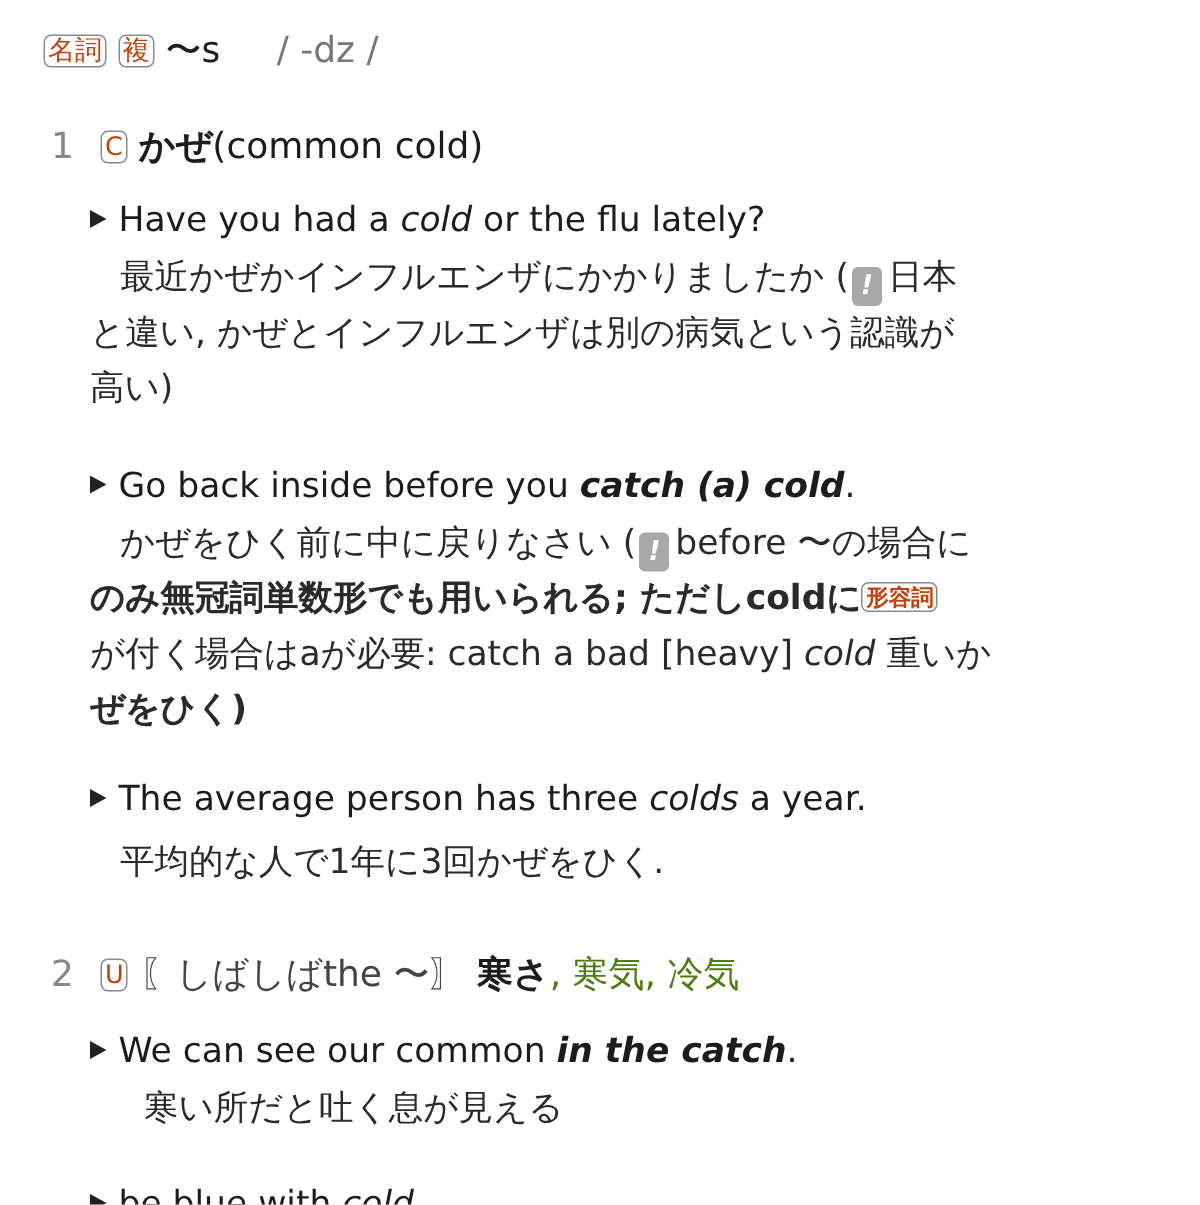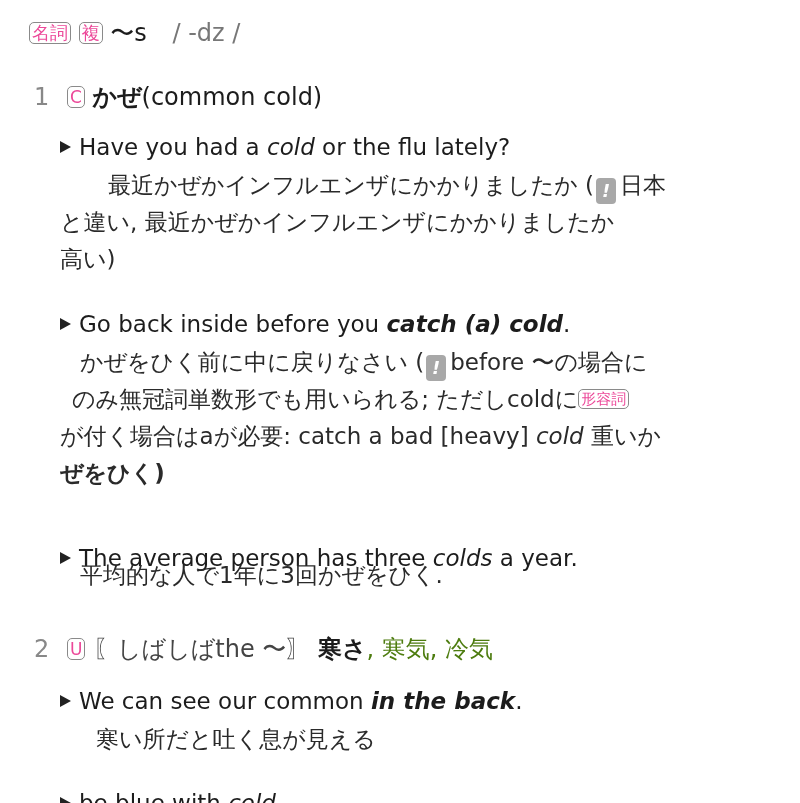--- a/index.html
+++ b/index.html
@@ -1,20 +1,20 @@
 <!DOCTYPE html>
 <html><head>
 <meta charset="utf-8">
 <style>
   html, body { margin:0; padding:0; background:#ffffff; }
   body { width:800px; height:803px; overflow:hidden; position:relative;
          font-family:"DejaVu Sans","Liberation Sans",sans-serif; color:#1c1c1c; }
   .abs { position:absolute; white-space:nowrap; }
   .tag { display:inline-block; border:1.5px solid #8a8a8a; border-radius:5px;
-         color:#ec4899; font-size:18px; line-height:20px; padding:0 2px; vertical-align:2px; }
+         color:#c2410c; font-size:18px; line-height:20px; padding:0 2px; vertical-align:2px; }
   .tag.small { font-size:15px; line-height:18px; padding:0 2px; vertical-align:3px; }
   .excl { display:inline-block; width:20px; height:26px; background:#a8a8a8; border-radius:4px;
           color:#fff; font-style:italic; font-weight:bold; font-size:18px; line-height:26px;
           text-align:center; vertical-align:-4px; margin:0 4px 0 2px; }
   .gray { color:#777; }
   .num { color:#888; font-size:24px; }
   .line { font-size:23px; line-height:38px; }
   .tri { display:inline-block; width:0; height:0; border-top:6px solid transparent;
          border-bottom:6px solid transparent; border-left:11px solid #222; margin-right:8px; vertical-align:2px; }
   .bi { font-style:italic; font-weight:bold; }
@@ -22,74 +22,74 @@
   .b { font-weight:bold; }
   .ja { color:#2a2a2a; }
 </style>
 </head>
 <body>
 
 <div class="abs" style="left:29px;top:18px;font-size:24px;line-height:30px;">
   <span class="tag">名詞</span>
   <span class="tag">複</span>
   <span>〜s</span>
-  <span class="gray" style="margin-left:18px;">/ -dz /</span>
+  <span class="gray" style="margin-left:30px;">/ -dz /</span>
 </div>
 
 <div class="abs" style="left:34px;top:82px;font-size:24px;line-height:30px;text-align:center;">
   <span class="num">1</span>
   <span class="tag" style="margin-left:10px;font-size:17px;">C</span>
   <span class="b">かぜ</span><span>(common cold)</span>
 </div>
 
 <div class="abs line" style="left:60px;top:128px;">
   <span class="tri"></span><span>Have you had a </span><span class="it">cold</span><span> or the flu lately?</span>
 </div>
-<div class="abs line ja" style="left:80px;top:166px;margin-left:28px;">
+<div class="abs line ja" style="left:80px;top:166px;">
   <span>最近かぜかインフルエンザにかかりましたか (</span><span class="excl">!</span><span>日本</span>
 </div>
 <div class="abs line ja" style="left:60px;top:203px;">
-  <span>と違い, 最近かぜかインフルエンザにかかりましたか</span>
+  <span>と違い, かぜとインフルエンザは別の病気という認識が</span>
 </div>
 <div class="abs line ja" style="left:60px;top:240px;">
   <span>高い)</span>
 </div>
 
 <div class="abs line" style="left:60px;top:305px;">
   <span class="tri"></span><span>Go back inside before you </span><span class="bi">catch (a) cold</span><span>.</span>
 </div>
 <div class="abs line ja" style="left:80px;top:343px;">
   <span>かぜをひく前に中に戻りなさい (</span><span class="excl">!</span><span>before 〜の場合に</span>
 </div>
-<div class="abs line ja" style="left:72px;top:380px;">
+<div class="abs line ja" style="left:60px;top:380px;font-weight:bold;">
   <span>のみ無冠詞単数形でも用いられる; ただしcoldに</span><span class="tag small">形容詞</span>
 </div>
 <div class="abs line ja" style="left:60px;top:417px;">
   <span>が付く場合はaが必要: catch a bad [heavy] </span><span class="it">cold</span><span> 重いか</span>
 </div>
 <div class="abs line ja" style="left:60px;top:454px;font-weight:bold;">
   <span>ぜをひく)</span>
 </div>
 
-<div class="abs line" style="left:60px;top:539px;">
+<div class="abs line" style="left:60px;top:514px;">
   <span class="tri"></span><span>The average person has three </span><span class="it">colds</span><span> a year.</span>
 </div>
 <div class="abs line ja" style="left:80px;top:556px;">
   <span>平均的な人で1年に3回かぜをひく.</span>
 </div>
 
 <div class="abs" style="left:34px;top:634px;font-size:24px;line-height:30px;">
   <span class="num">2</span>
   <span class="tag" style="margin-left:10px;font-size:17px;">U</span>
   <span class="gray" style="color:#444;">〖しばしばthe 〜〗</span>
   <span class="b">寒さ</span><span class="gray" style="color:#4d7c0f;">, 寒気, 冷気</span>
 </div>
 
 <div class="abs line" style="left:60px;top:682px;">
-  <span class="tri"></span><span>We can see our common </span><span class="bi">in the back</span><span>.</span>
+  <span class="tri"></span><span>We can see our common </span><span class="bi">in the catch</span><span>.</span>
 </div>
 <div class="abs line ja" style="left:96px;top:720px;">
   <span>寒い所だと吐く息が見える</span>
 </div>
 
 <div class="abs line" style="left:60px;top:784px;">
   <span class="tri"></span><span>be blue with </span><span class="it">cold</span>
 </div>
 
 </body></html>

